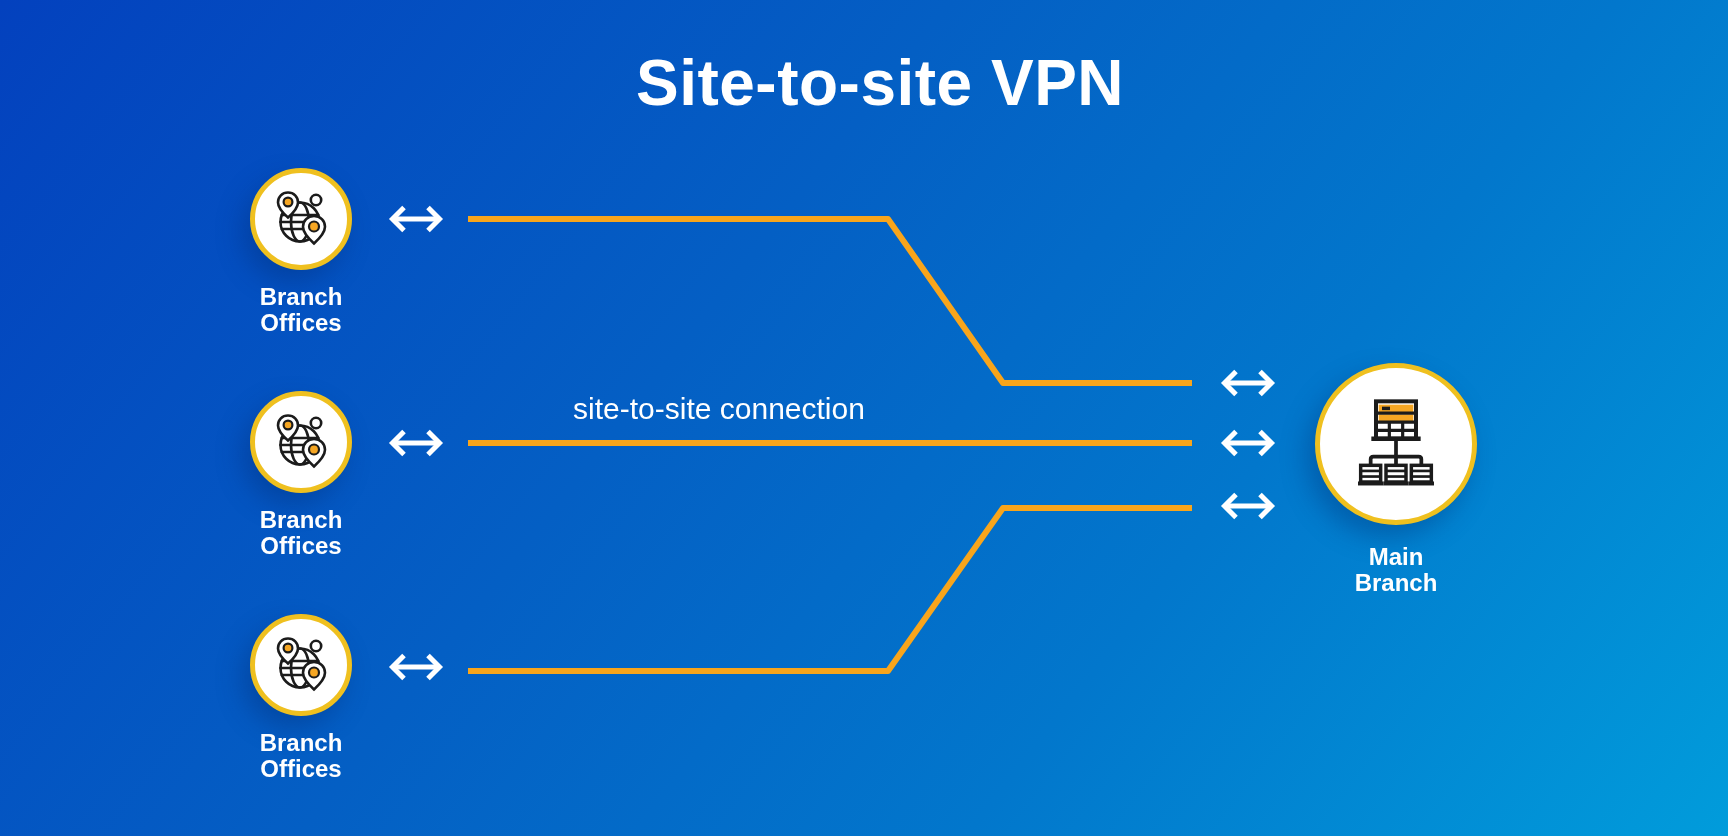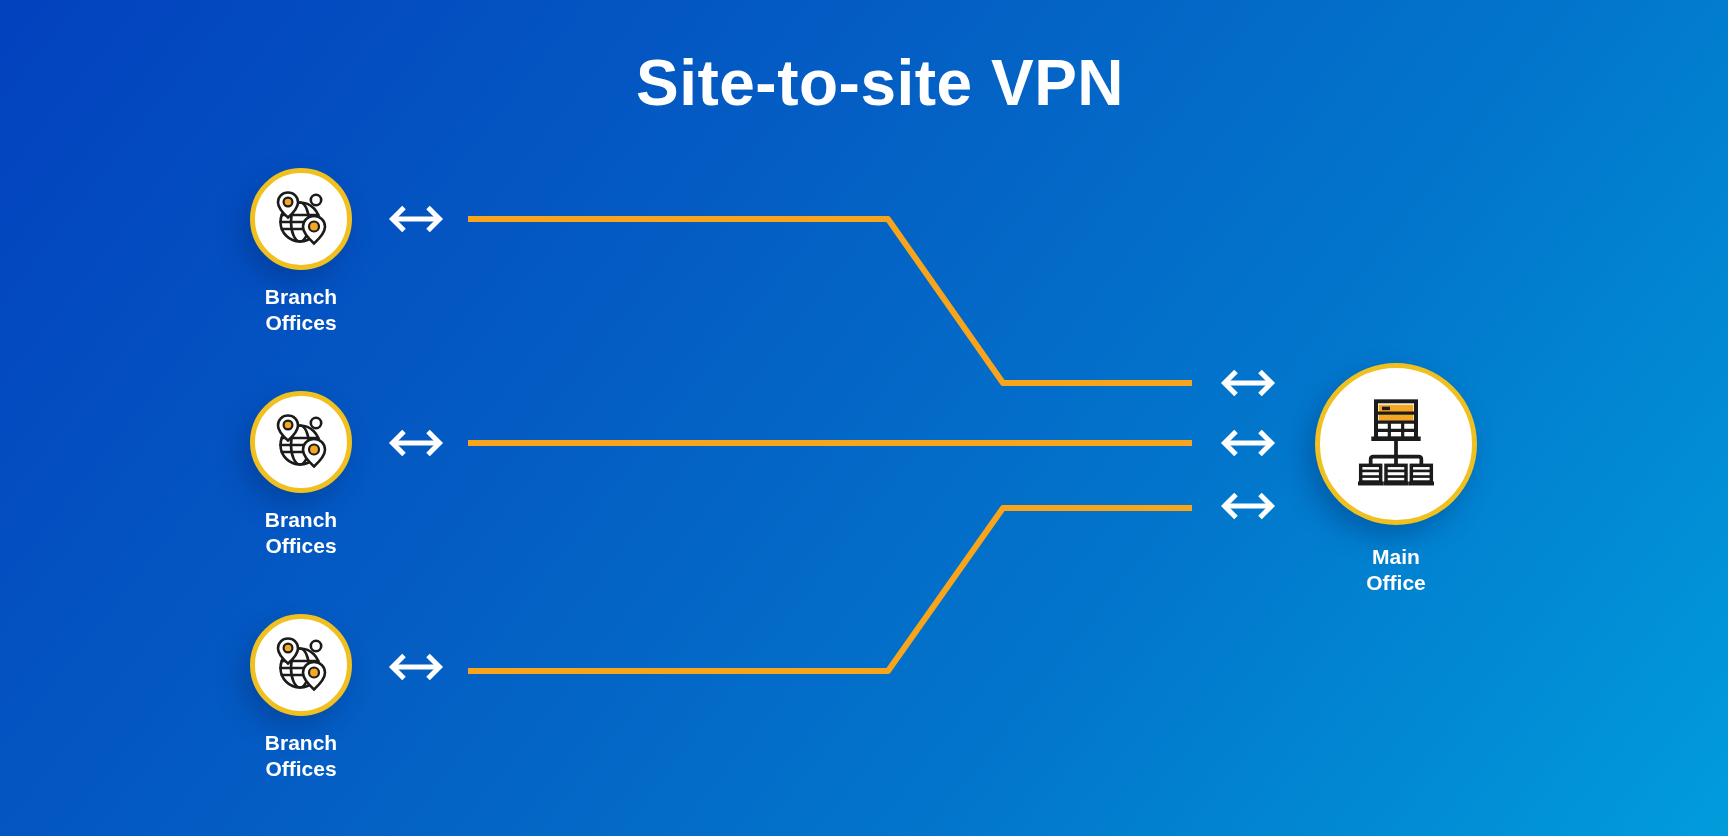--- a/index.html
+++ b/index.html
@@ -36,21 +36,21 @@
     align-items: center;
     justify-content: center;
     box-shadow: -8px 12px 26px rgba(2, 40, 110, 0.35);
   }
   .branch-circle { width: 102px; height: 102px; }
   .main-circle   { width: 162px; height: 162px; }
   .node-label {
     position: absolute;
     width: 220px;
     color: #ffffff;
-    font-size: 21px;
+    font-size: 24px;
     font-weight: bold;
     line-height: 26px;
     text-align: center;
     white-space: pre-line;
   }
   .conn-label {
     position: absolute;
     width: 600px;
     color: #ffffff;
     font-size: 30px;
@@ -68,20 +68,21 @@
 <div class="canvas">
 
   <h1 class="title">Site-to-site VPN</h1>
 
   <svg class="lines-overlay" width="1728" height="836" viewBox="0 0 1728 836">
     <path d="M468 219 L888 219 L1003 383 L1192 383" fill="none" stroke="#F9A51B" stroke-width="6" stroke-linejoin="round"></path>
     <path d="M468 443 L1192 443" fill="none" stroke="#F9A51B" stroke-width="6"></path>
     <path d="M468 671 L888 671 L1003 508 L1192 508" fill="none" stroke="#F9A51B" stroke-width="6" stroke-linejoin="round"></path>
   </svg>
 
+  <div class="conn-label" style="left:419px; top:392px;">site-to-site connection</div>
 
   <div class="node-circle branch-circle" style="left:250px; top:168px;">
     <svg width="64" height="64" viewBox="0 0 64 64">
       <g stroke="#1B1B1B" stroke-width="2.6" fill="none" stroke-linecap="round">
         <circle cx="31" cy="35" r="19.5"></circle>
         <ellipse cx="31" cy="35" rx="9" ry="19.5"></ellipse>
         <line x1="12.8" y1="28" x2="49.2" y2="28"></line>
         <line x1="12.8" y1="42" x2="49.2" y2="42"></line>
         <line x1="11.5" y1="35" x2="50.5" y2="35"></line>
       </g>
@@ -171,21 +172,21 @@
         <line x1="47.5" y1="60.4" x2="62.5" y2="60.4"></line>
       </g>
       <g stroke="#1B1B1B" stroke-width="3">
         <line x1="7.5" y1="65.6" x2="26.5" y2="65.6"></line>
         <line x1="26.5" y1="65.6" x2="45.5" y2="65.6"></line>
         <line x1="45.5" y1="65.6" x2="64.5" y2="65.6"></line>
       </g>
     </svg>
   </div>
   <div class="node-label" style="left:1286px; top:544px;">Main
-Office</div>
+Branch</div>
 
   <svg class="arrow" style="left:387px; top:202px;" viewBox="0 0 58 34">
     <g stroke="#ffffff" stroke-width="5" fill="none">
       <line x1="7" y1="17" x2="51" y2="17"></line>
       <path d="M17 5.5 L5.5 17 L17 28.5"></path>
       <path d="M41 5.5 L52.5 17 L41 28.5"></path>
     </g>
   </svg>
   <svg class="arrow" style="left:387px; top:426px;" viewBox="0 0 58 34">
     <g stroke="#ffffff" stroke-width="5" fill="none">

